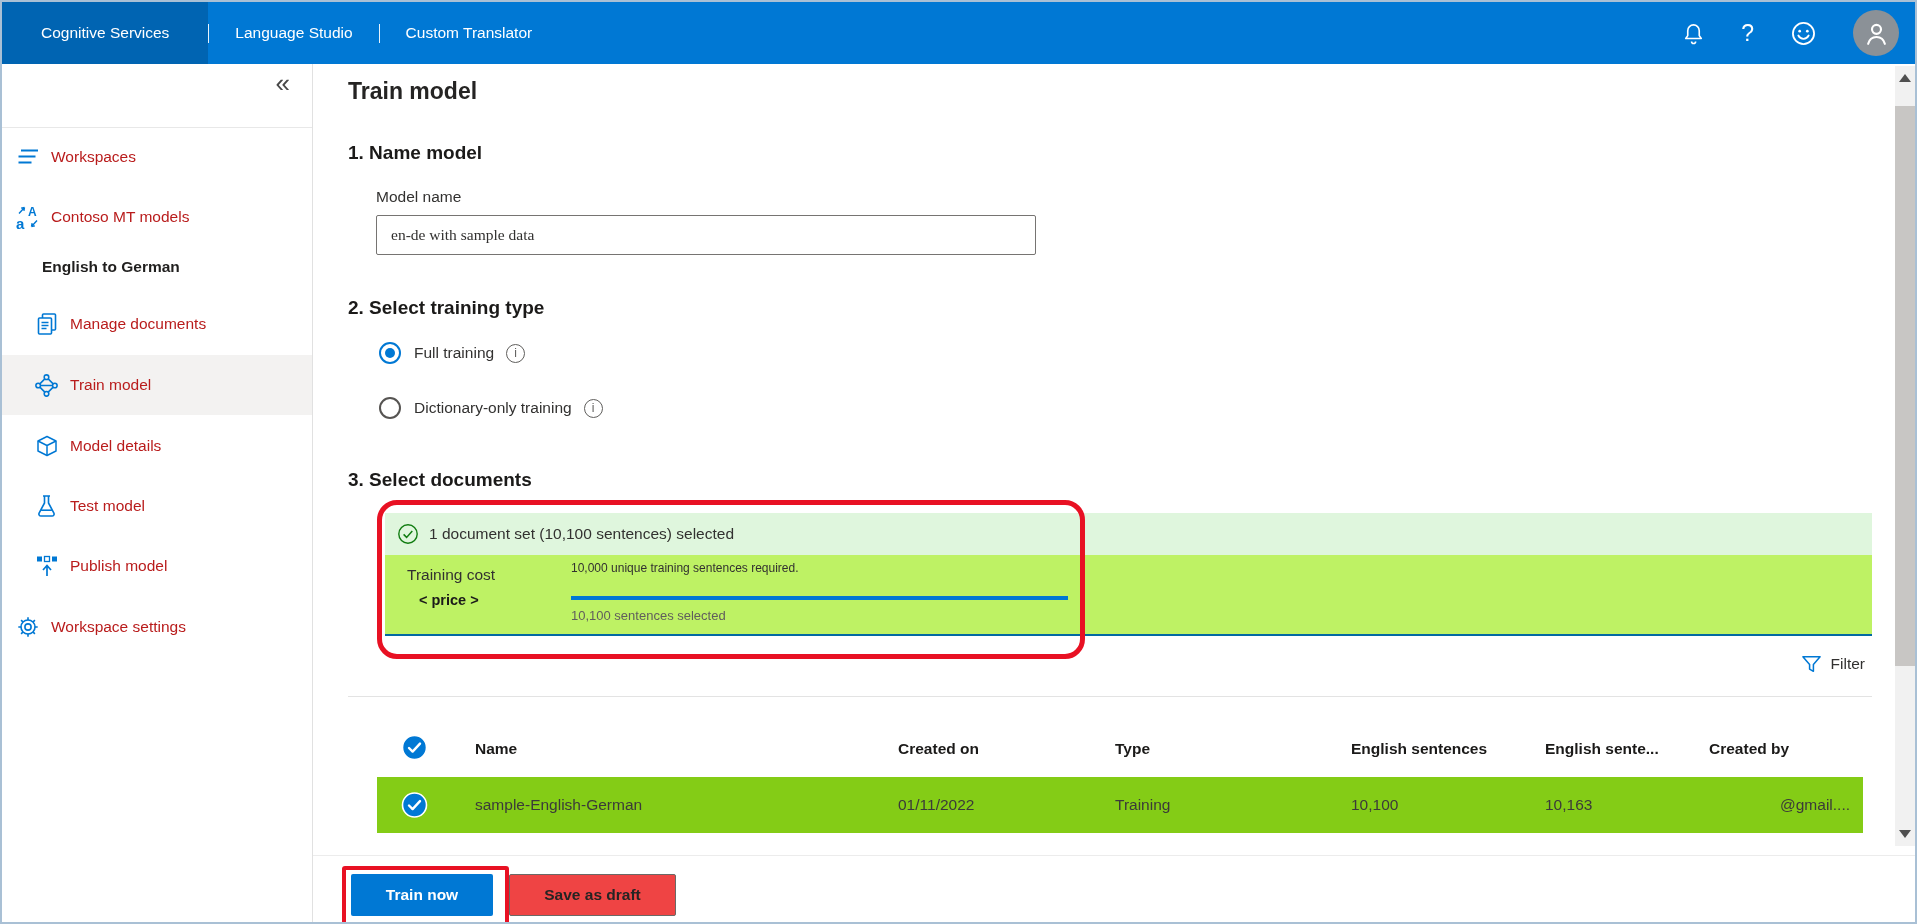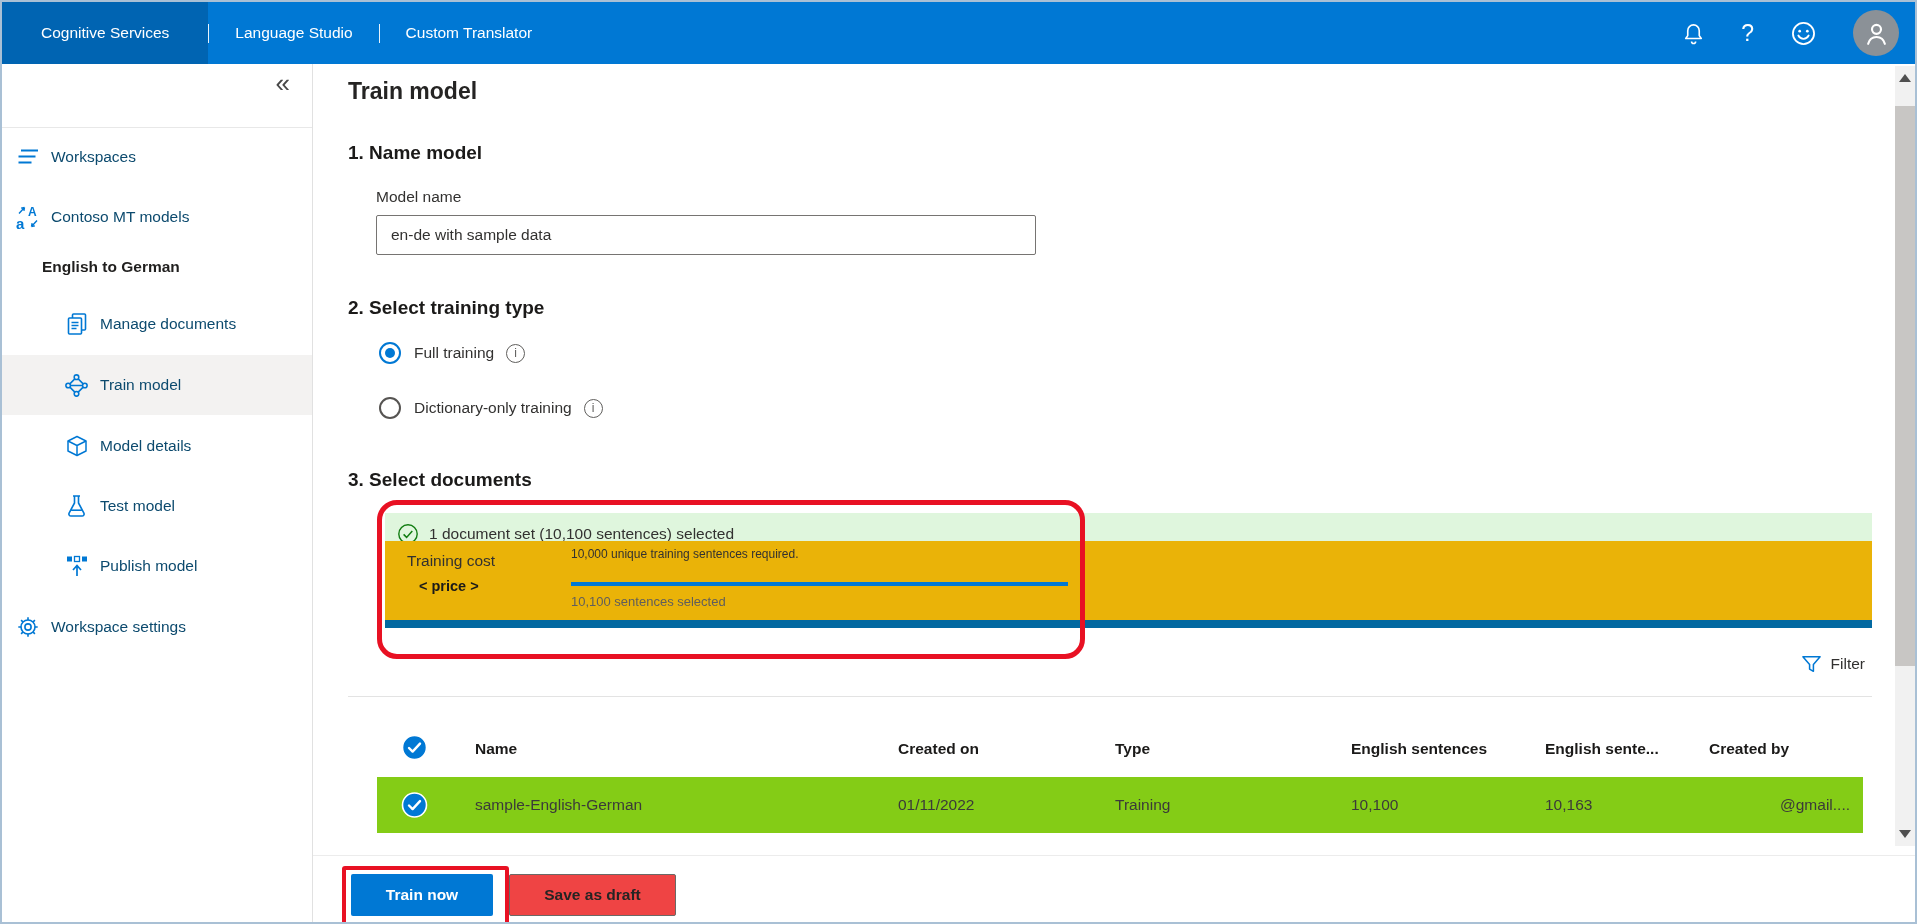--- a/index.html
+++ b/index.html
@@ -14,42 +14,42 @@
   .tb-sep{width:1px;height:19px;background:rgba(255,255,255,0.9)}
   .tb-item{padding:0 26px;font-size:15.5px;cursor:pointer}
   .tb-right{margin-left:auto;display:flex;align-items:center;gap:36px;padding-right:16px}
   .tb-icon{display:flex;align-items:center;justify-content:center;cursor:pointer}
   .help-glyph{font-size:23px;color:#fff;font-weight:400;line-height:1}
   .avatar{width:46px;height:46px;border-radius:50%;background:#8b9197;display:flex;align-items:center;justify-content:center;cursor:pointer}
   
   .sidebar{position:absolute;left:0;top:62px;width:310px;bottom:0;background:#fff;border-right:1px solid #e1e1e1;z-index:5}
   .collapse{position:absolute;top:6px;right:22px;font-size:26px;color:#474747;cursor:pointer;line-height:1}
   .side-divider{position:absolute;top:63px;left:0;width:100%;height:1px;background:#e8e8e8}
-  .nav-item{position:absolute;left:0;width:100%;height:60px;display:flex;align-items:center;gap:10px;font-size:15.5px;color:#0c4a6e;cursor:pointer;box-sizing:border-box}
+  .nav-item{position:absolute;left:0;width:100%;height:60px;display:flex;align-items:center;gap:10px;font-size:15.5px;color:#b91c1c;cursor:pointer;box-sizing:border-box}
   .nav-item .nav-icon{width:27px;display:flex;justify-content:center;align-items:center}
   .top-level{padding-left:12px}
-  .sub{padding-left:61px}
+  .sub{padding-left:31px}
   .selected{background:#f3f2f1}
   .ws-name{padding-left:40px;font-weight:700;color:#201f1e;cursor:default}
   
   .main{position:absolute;left:311px;top:62px;right:0;bottom:0;background:#fff}
   .page-title{position:absolute;left:35px;top:14px;margin:0;font-size:23px;font-weight:600;color:#252423}
   .sec-h{position:absolute;left:35px;font-size:19px;font-weight:700;color:#1b1a19}
   .h-name{top:78px}.h-type{top:233px}.h-docs{top:405px}
   .field-label{position:absolute;left:63px;top:124px;font-size:15.5px;color:#323130}
-  .model-input{position:absolute;left:63px;top:151px;width:660px;height:40px;border:1px solid #767472;border-radius:2px;font-size:15.5px;padding:0 14px;color:#323130;box-sizing:border-box;font-family:Liberation Sans, sans-serif;background:#fff}
+  .model-input{position:absolute;left:63px;top:151px;width:660px;height:40px;border:1px solid #767472;border-radius:2px;font-size:15.5px;padding:0 14px;color:#323130;box-sizing:border-box;font-family:Liberation Serif, serif;background:#fff}
   .radio-row{position:absolute;left:66px;display:flex;align-items:center;font-size:15.5px;cursor:pointer}
   .r1{top:278px}.r2{top:333px}
   .radio{width:22px;height:22px;border-radius:50%;box-sizing:border-box;margin-right:13px;position:relative;flex:none}
   .radio.on{border:2px solid #0078d4}
   .radio.on::after{content:"";position:absolute;inset:4px;background:#0078d4;border-radius:50%}
   .radio.off{border:2px solid #565452}
   .info-icon{width:19px;height:19px;border-radius:50%;border:1.5px solid #5f5e5c;color:#5f5e5c;font-size:12px;display:flex;align-items:center;justify-content:center;margin-left:12px;box-sizing:border-box;flex:none}
   .banner{position:absolute;left:72px;right:43px;top:449px;height:42px;background:#dff6dd;display:flex;align-items:center;gap:10px;padding-left:12px;font-size:15.5px;color:#323130;box-sizing:border-box}
-  .cost-panel{position:absolute;left:72px;right:43px;top:477px;height:79px;background:#eab308;border-bottom:8px solid #0369a1}
+  .cost-panel{position:absolute;left:72px;right:43px;top:491px;height:79px;background:#bef264;border-bottom:2px solid #0369a1}
   .cost-label{position:absolute;left:22px;top:11px;font-size:15.5px;color:#323130}
   .cost-price{position:absolute;left:34px;top:37px;font-size:14.5px;font-weight:700;color:#1b1a19}
   .req-text{position:absolute;left:186px;top:6px;font-size:12px;color:#323130}
   .progress{position:absolute;left:186px;top:41px;width:497px;height:4px;background:#0078d4}
   .sel-text{position:absolute;left:186px;top:53px;font-size:13px;color:#605e5c}
   .annotation-box{position:absolute;border:5px solid #e81123;pointer-events:none;z-index:6}
   .annotation-docs{left:64px;top:436px;width:698px;height:149px;border-radius:20px}
   .annotation-train{left:29px;top:802px;width:159px;height:55px;border-width:4px;border-radius:3px}
   .filter-row{position:absolute;right:50px;top:590px;display:flex;align-items:center;gap:9px;font-size:15.5px;color:#323130;cursor:pointer}
   .table-divider{position:absolute;left:35px;right:43px;top:632px;height:1px;background:#e3e3e3}

